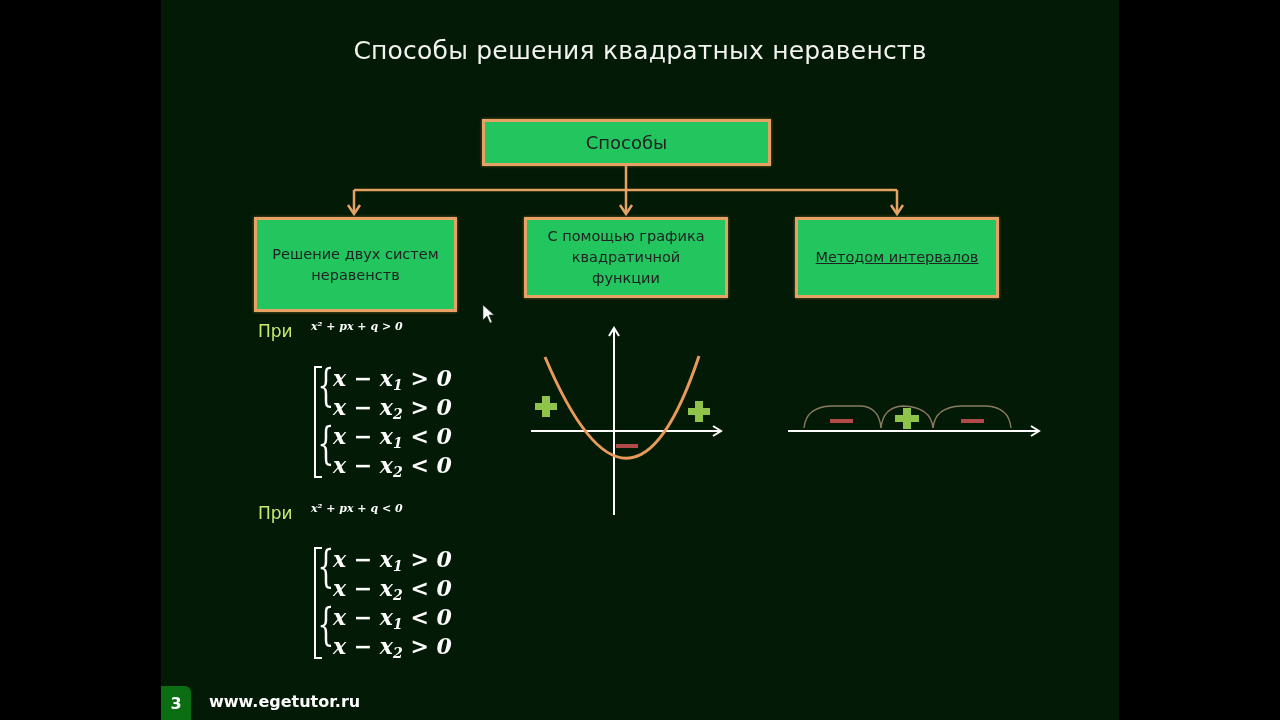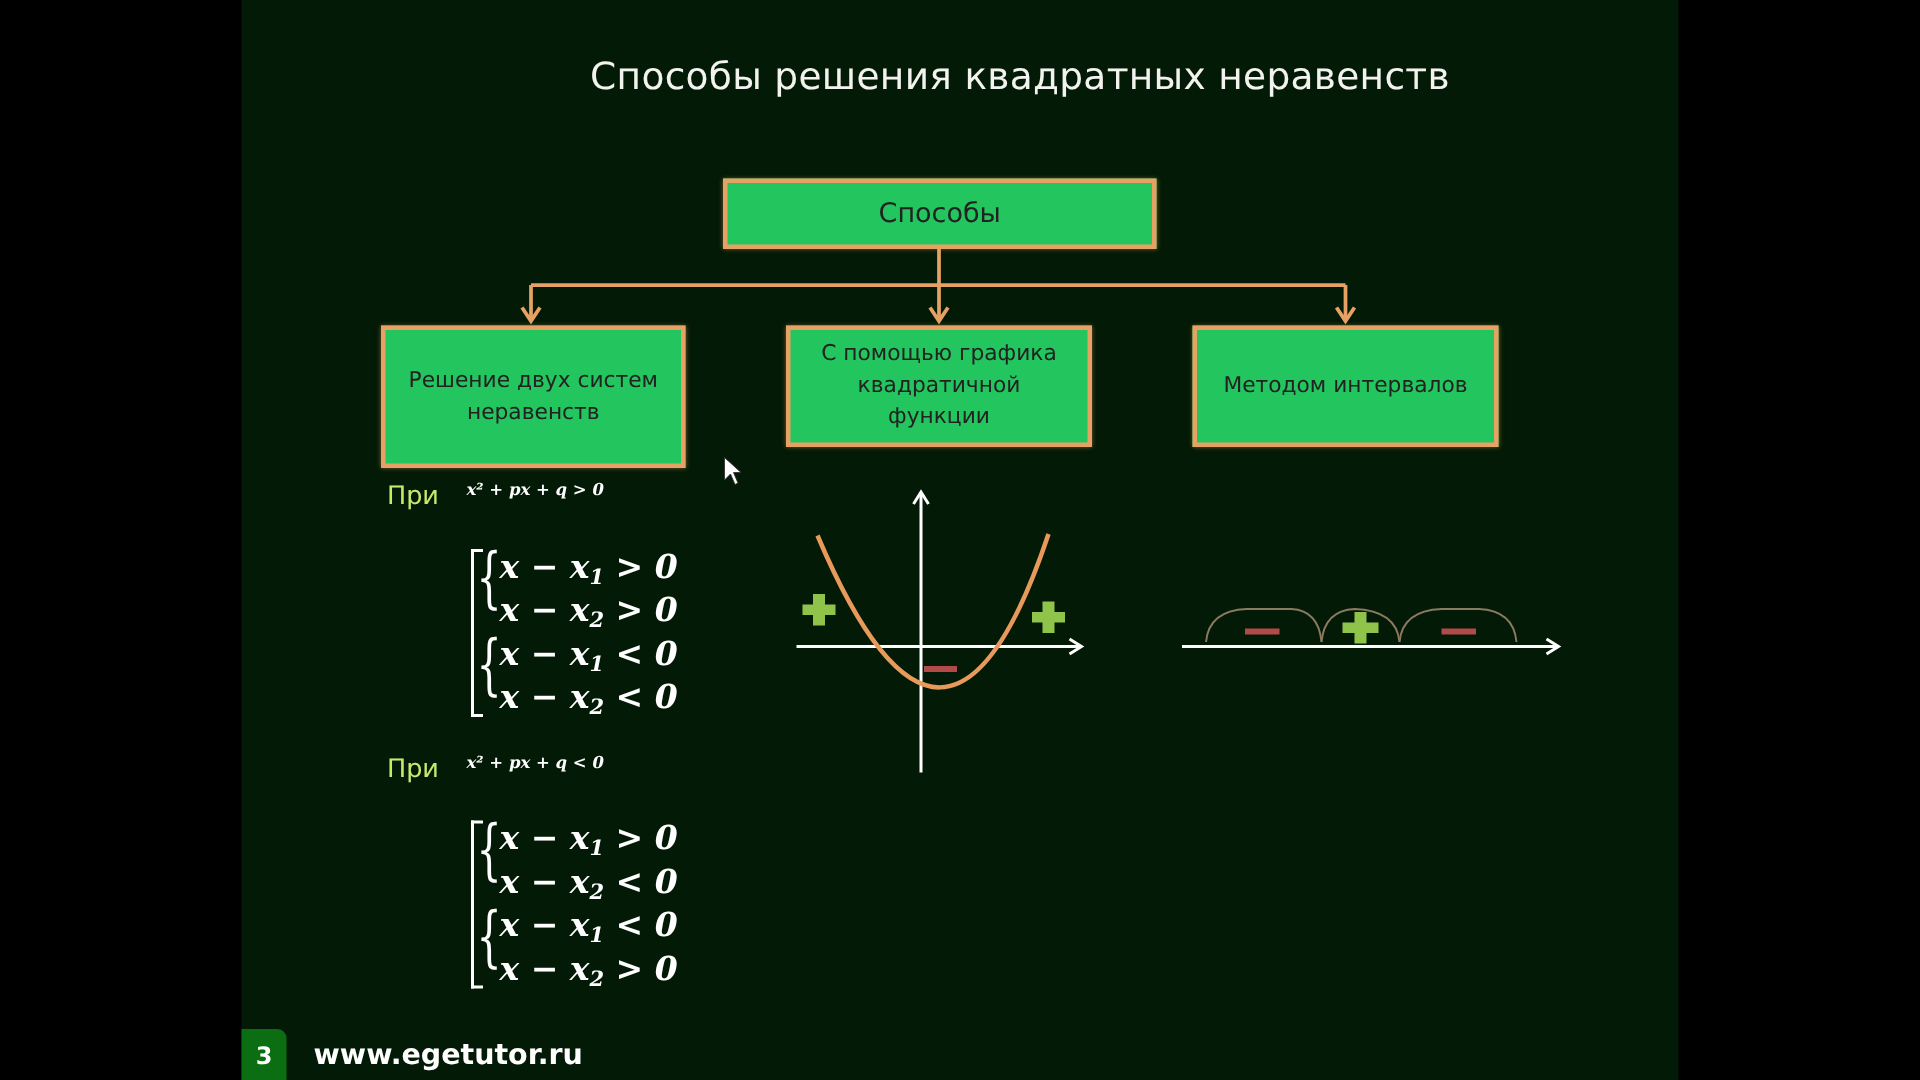--- a/index.html
+++ b/index.html
@@ -1,30 +1,30 @@
 <!DOCTYPE html>
 <html><head>
 <meta charset="utf-8">
 <style>
   html,body{margin:0;padding:0;background:#000;}
   body{width:1280px;height:720px;position:relative;overflow:hidden;font-family:"DejaVu Sans",sans-serif;}
   .slide{position:absolute;left:161px;top:0;width:958px;height:720px;background:#031a06;}
-  .title{position:absolute;left:0;width:958px;top:36px;text-align:center;color:#f2f2ee;font-size:25px;letter-spacing:0.2px;margin-left:40px;}
+  .title{position:absolute;left:0;width:958px;top:36px;text-align:center;color:#f2f2ee;font-size:25px;letter-spacing:0.2px;}
   .box{position:absolute;background:#22c55e;border:3px solid #e6a265;box-sizing:border-box;display:flex;align-items:center;justify-content:center;text-align:center;color:#222;font-size:14.5px;line-height:21px;box-shadow:0 0 3px rgba(240,160,90,0.5);}
   .box.root{font-size:18px;}
   svg{position:absolute;left:0;top:0;}
   .pri{position:absolute;color:#c8e870;font-size:17px;text-align:right;}
   .eq{position:absolute;color:#fff;font-family:"DejaVu Serif",serif;font-style:italic;font-weight:bold;font-size:11px;}
   .sys{position:absolute;color:#fff;font-family:"DejaVu Serif",serif;font-style:italic;font-weight:bold;font-size:22px;line-height:29px;}
   .sys .row{height:29px;white-space:nowrap;}
   .sys sub{font-size:14px;vertical-align:-4px;}
   .bracket{position:absolute;border:2px solid #fff;border-right:none;width:6px;}
   .brace{position:absolute;color:#fff;font-family:"DejaVu Serif",serif;font-size:44px;line-height:44px;transform:scaleX(0.6);}
   .footer-num{position:absolute;left:0;top:686px;width:30px;height:34px;background:#0b6e12;color:#fff;font-weight:bold;font-size:16px;display:flex;align-items:center;justify-content:center;border-top-right-radius:6px;}
-  .footer-url{position:absolute;left:48px;top:692px;color:#fff;font-weight:bold;font-size:19px;}
+  .footer-url{position:absolute;left:48px;top:692px;color:#fff;font-weight:bold;font-size:16px;}
 </style>
 </head>
 <body>
 
 <div class="slide">
   <div class="title">Способы решения квадратных неравенств</div>
 
   <svg width="958" height="720">
 
     <g stroke="#e6a265" stroke-width="2.5" fill="none">
@@ -67,21 +67,21 @@
       </g>
       <rect x="800" y="419" width="23" height="4" fill="#b34a4a"></rect>
     </g>
 
     <path d="M322,305 L322,320 L326,316 L329,323 L331,322 L328,315 L333,315 Z" fill="#fff" stroke="#333" stroke-width="0.6"></path>
   </svg>
 
   <div class="box root" style="left:321px;top:119px;width:289px;height:47px;">Способы</div>
   <div class="box" style="left:93px;top:217px;width:203px;height:95px;padding:0 8px;">Решение двух систем неравенств</div>
   <div class="box" style="left:363px;top:217px;width:204px;height:81px;padding:16px 12px;">С помощью графика квадратичной функции</div>
-  <div class="box" style="left:634px;top:217px;width:204px;height:81px;">Методом интервалов</div>
+  <div class="box" style="left:634px;top:217px;width:204px;height:81px;text-decoration:underline;">Методом интервалов</div>
 
   <div class="pri" style="left:97px;top:321px;">При</div>
   <div class="eq" style="left:150px;top:320px;">x² + px + q &gt; 0</div>
   <div class="bracket" style="left:153px;top:366px;height:108px;"></div>
   <div class="brace" style="left:151px;top:364px;">{</div>
   <div class="brace" style="left:151px;top:422px;">{</div>
   <div class="sys" style="left:172px;top:364px;">
     <div class="row"><span>x − x</span><sub>1</sub><span> &gt; 0</span></div>
     <div class="row"><span>x − x</span><sub>2</sub><span> &gt; 0</span></div>
     <div class="row"><span>x − x</span><sub>1</sub><span> &lt; 0</span></div>

